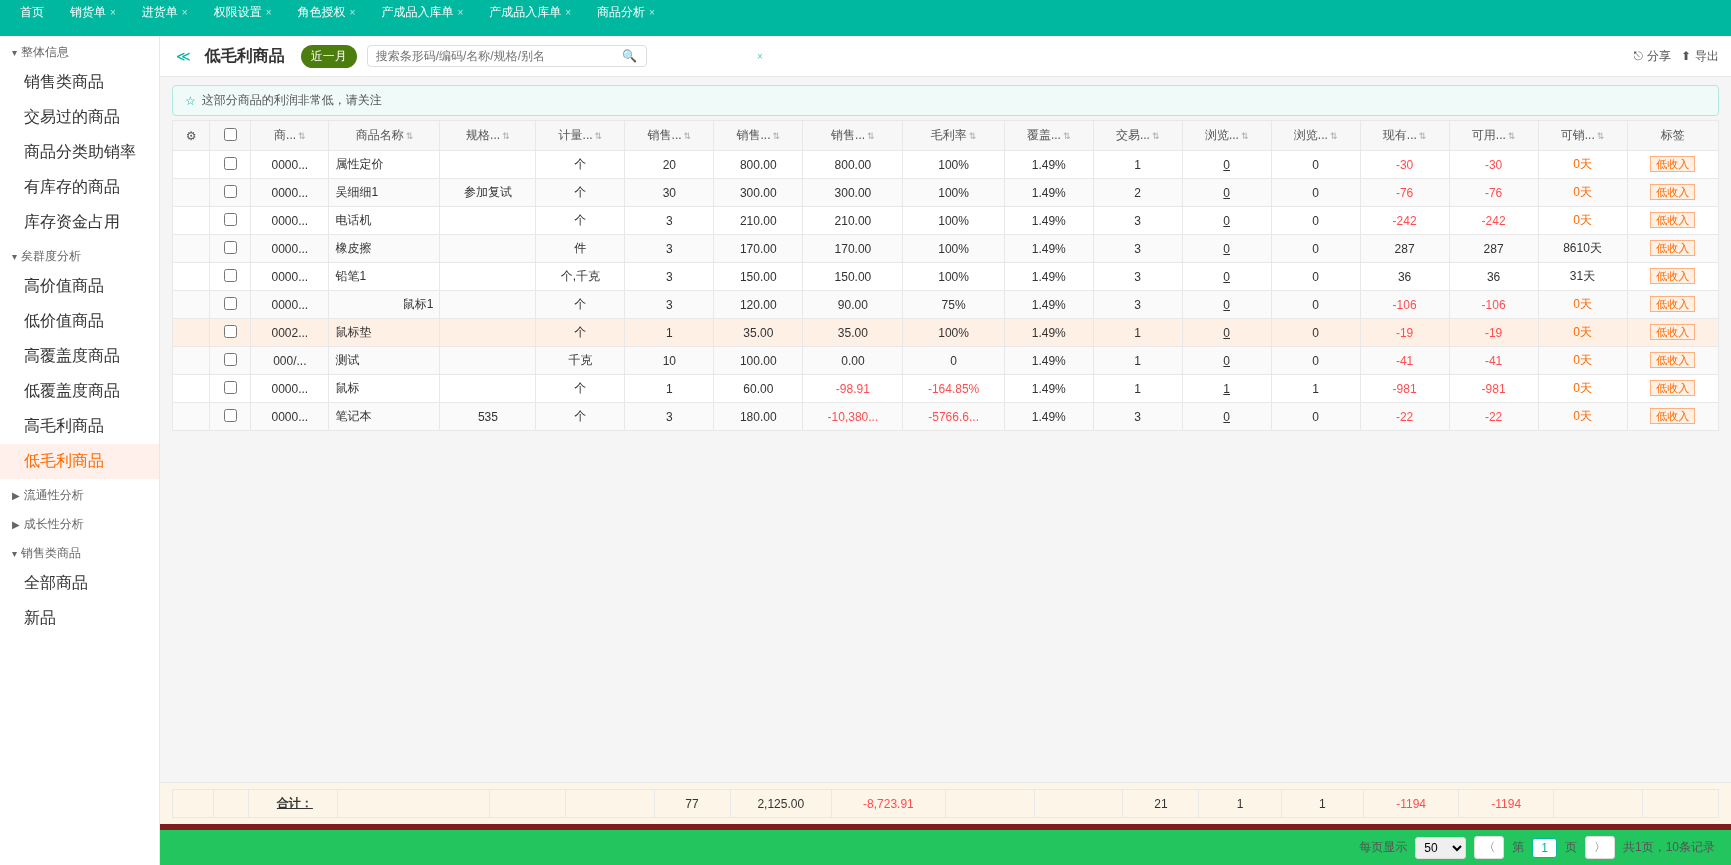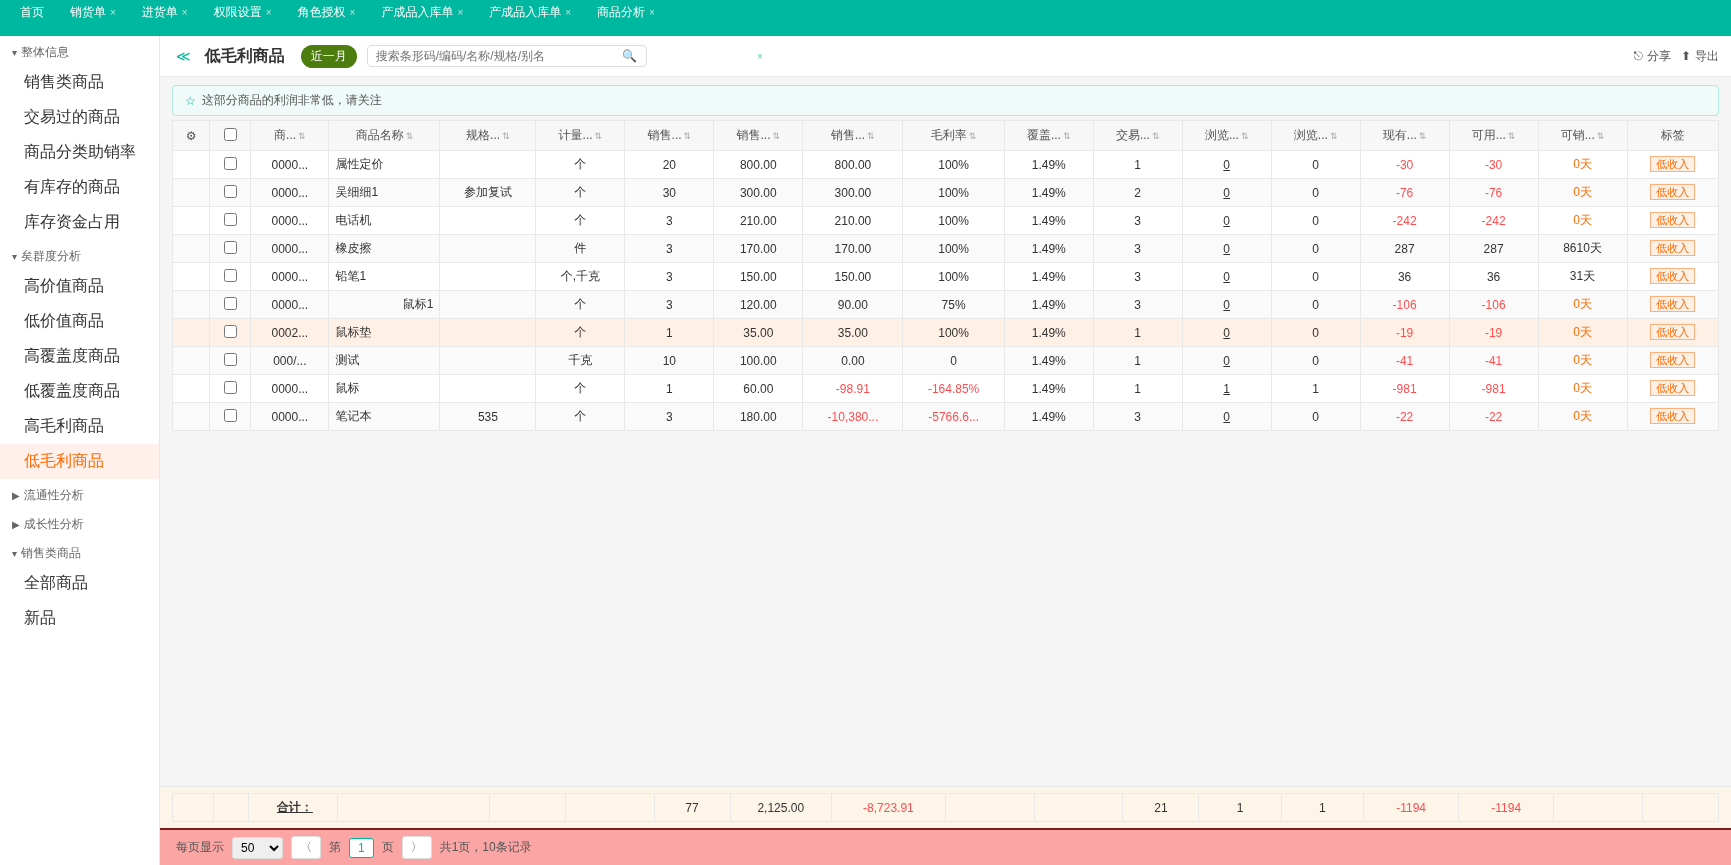--- a/index.html
+++ b/index.html
@@ -210,26 +210,26 @@
       border: 1px solid #e8e8e8;
       padding: 5px 6px;
       background: #fdf5e8;
       text-align: center;
       font-size: 12px;
     }
     .footer-total .label { font-weight: bold; color: #333; padding-left: 10px; text-decoration: underline; }
 
     
     .pagination-bar {
-      background: #fca5a5;
-      border-top: 2px solid #7f1d1d;
+      background: #22c55e;
+      border-top: 6px solid #7f1d1d;
       padding: 6px 16px;
       display: flex;
       align-items: center;
-      justify-content: flex-start;
+      justify-content: flex-end;
       gap: 8px;
       font-size: 12px;
       color: #555;
     }
     .pagination-bar select {
       border: 1px solid #ddd;
       border-radius: 3px;
       padding: 2px 4px;
     }
     .pag-btn {

